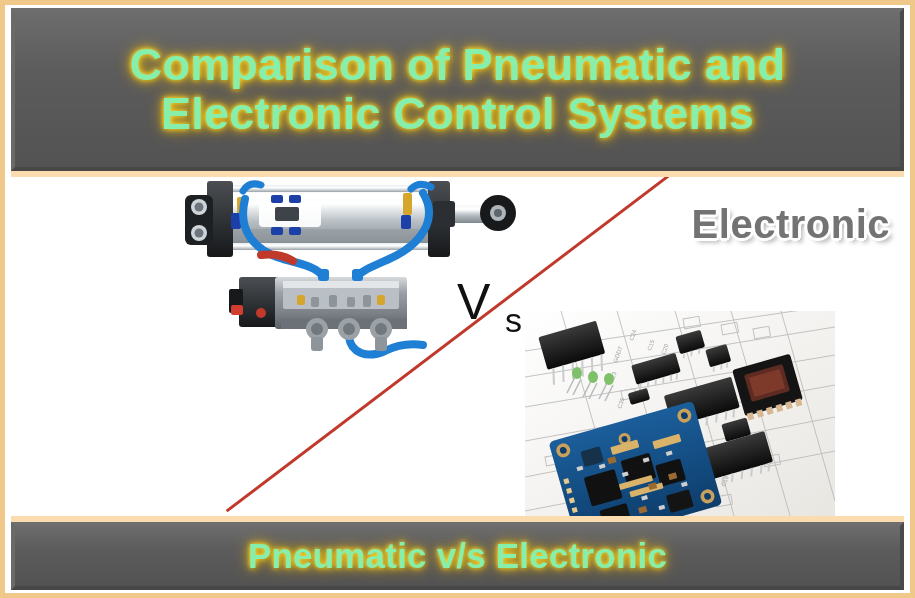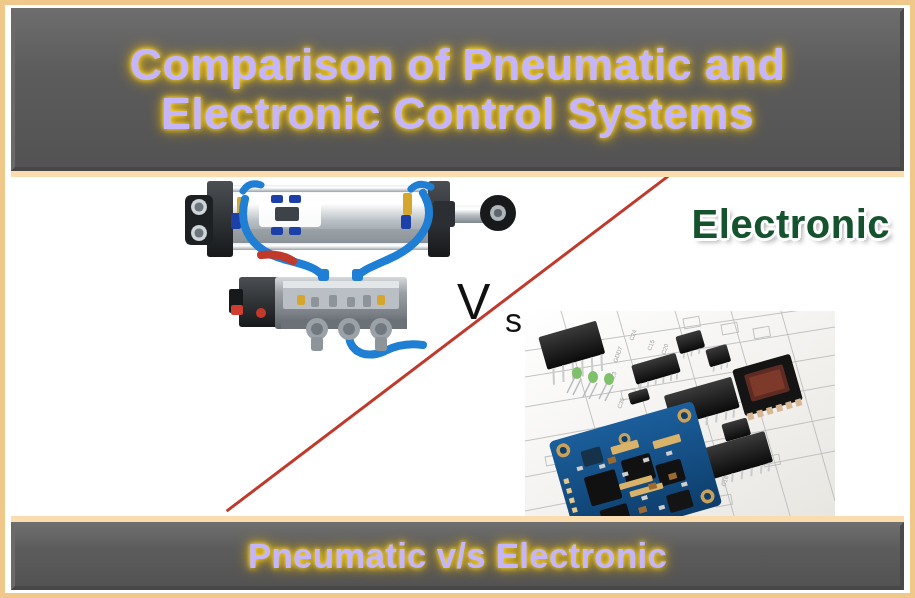--- a/index.html
+++ b/index.html
@@ -30,21 +30,21 @@
   .banner::after{
     content:"";position:absolute;inset:0;
     background:linear-gradient(180deg,rgba(255,255,255,.10) 0%,rgba(255,255,255,0) 38%,rgba(0,0,0,.10) 100%);
     pointer-events:none;
   }
   #banner-top{top:3px;height:163px;}
   #banner-bottom{bottom:3px;height:68px;}
 
   .title-text{
     position:relative;z-index:2;
-    color:#c4b5fd;
+    color:#86efac;
     font-weight:bold;
     letter-spacing:.2px;
     line-height:1.08;
     text-shadow:
       0 0 4px #ffe23a,
       0 0 9px #f4c513,
       0 0 16px #e0a800,
       1px 1px 2px rgba(0,0,0,.55);
     padding:0 26px;
   }
@@ -62,21 +62,21 @@
   
   #divider{
     position:absolute;left:0;top:0;width:100%;height:100%;
     pointer-events:none;
   }
 
   
   .tag{
     position:absolute;z-index:6;
     font-weight:bold;
-    color:#14532d;
+    color:#737373;
     letter-spacing:.5px;
     text-shadow:
       -2px -2px 0 #ffffff, 2px -2px 0 #ffffff,
       -2px  2px 0 #ffffff, 2px  2px 0 #ffffff,
       -3px  0   0 #ffffff, 3px  0   0 #ffffff,
        0   -3px 0 #ffffff, 0    3px 0 #ffffff,
        4px 4px 5px rgba(0,0,0,.35);
   }
   #tag-pneumatic{left:55px;top:204px;font-size:40px;}
   #tag-electronic{right:14px;top:25px;font-size:40px;}

